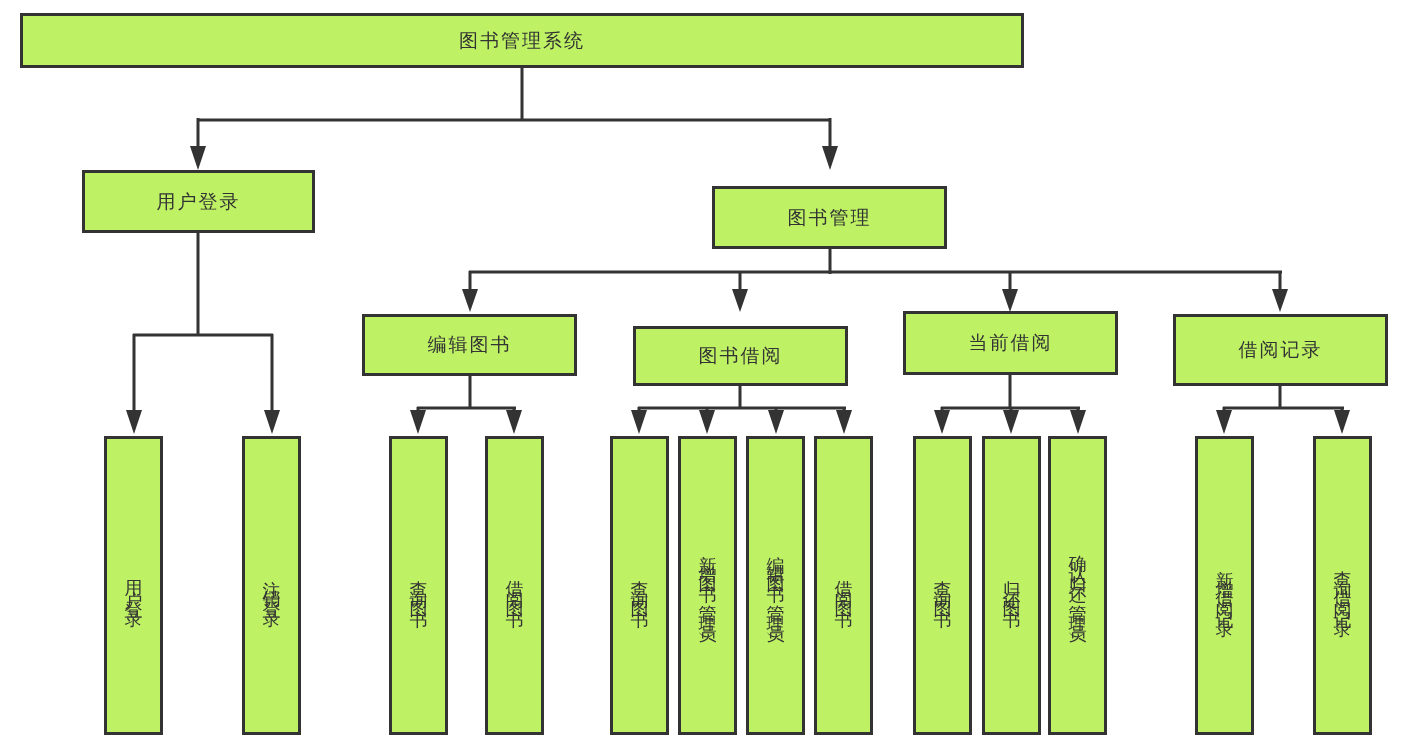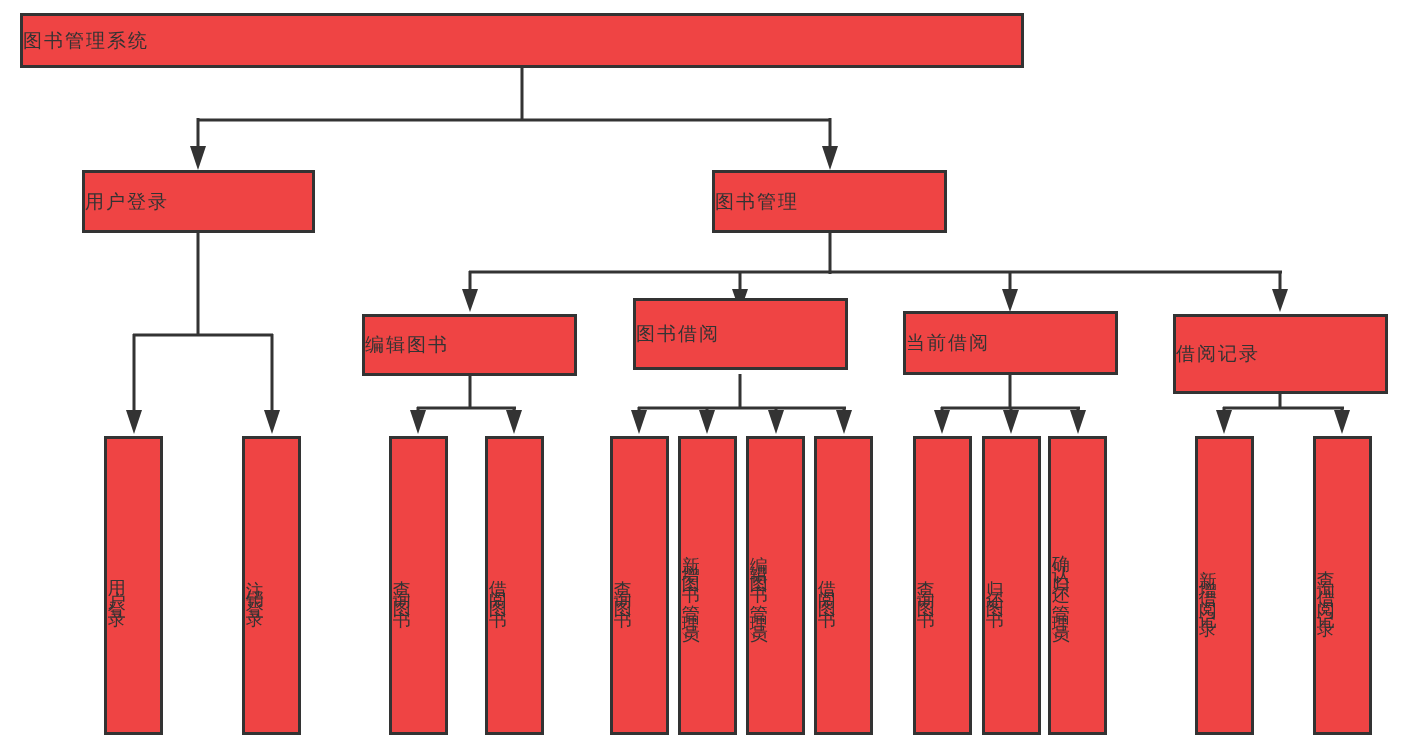--- a/index.html
+++ b/index.html
@@ -14,22 +14,22 @@
     width:1405px;height:747px;
     background:var(--bg);
     font-family:"DejaVu Sans","Liberation Sans",sans-serif;
     overflow:hidden;
   }
   .connectors{position:absolute;left:0;top:0;width:1405px;height:747px;z-index:0;}
   .node{
     position:absolute;
     box-sizing:border-box;
     border:3px solid var(--line);
-    background:#ef4444;
-    display:flex;align-items:center;
+    background:#bef264;
+    display:flex;align-items:center;justify-content:center;
     color:var(--text);
     z-index:1;
   }
   .hlabel{font-size:19px;letter-spacing:2px;white-space:nowrap;}
   .leaf{width:59px;height:299px;top:436px;}
   .vlabel{
     writing-mode:vertical-rl;
     text-orientation:mixed;
     font-size:18px;
     line-height:1.1;
@@ -89,34 +89,34 @@
     </g>
   </svg>
 
   <div class="node" style="left:20px;top:13px;width:1004px;height:55px">
     <span class="hlabel">图书管理系统</span>
   </div>
 
   <div class="node" style="left:82px;top:170px;width:233px;height:63px">
     <span class="hlabel">用户登录</span>
   </div>
-  <div class="node" style="left:712px;top:170px;width:235px;height:63px">
+  <div class="node" style="left:712px;top:186px;width:235px;height:63px">
     <span class="hlabel">图书管理</span>
   </div>
 
   <div class="node" style="left:362px;top:314px;width:215px;height:62px">
     <span class="hlabel">编辑图书</span>
   </div>
-  <div class="node" style="left:633px;top:298px;width:215px;height:72px">
+  <div class="node" style="left:633px;top:326px;width:215px;height:60px">
     <span class="hlabel">图书借阅</span>
   </div>
   <div class="node" style="left:903px;top:311px;width:215px;height:64px">
     <span class="hlabel">当前借阅</span>
   </div>
-  <div class="node" style="left:1173px;top:314px;width:215px;height:80px">
+  <div class="node" style="left:1173px;top:314px;width:215px;height:72px">
     <span class="hlabel">借阅记录</span>
   </div>
 
   <div class="node leaf" style="left:104px">
     <span class="vlabel">用户登录</span>
   </div>
   <div class="node leaf" style="left:242px">
     <span class="vlabel">注销登录</span>
   </div>
 

